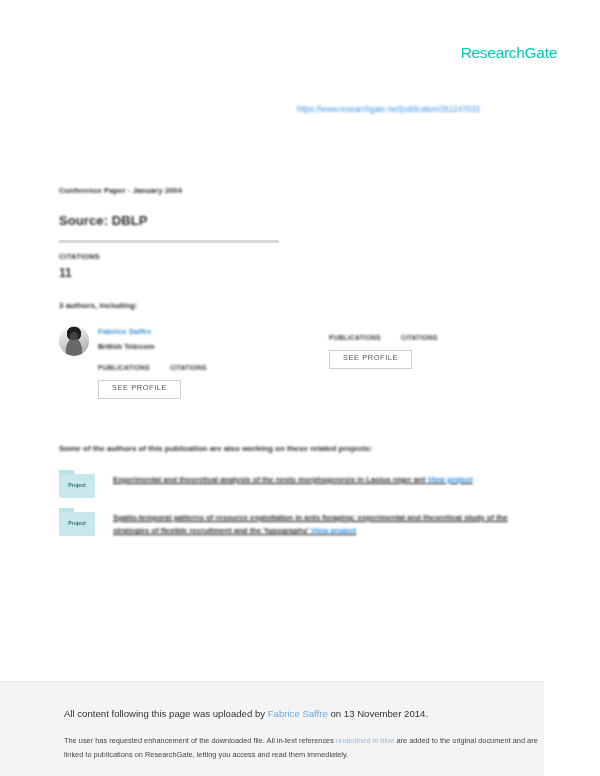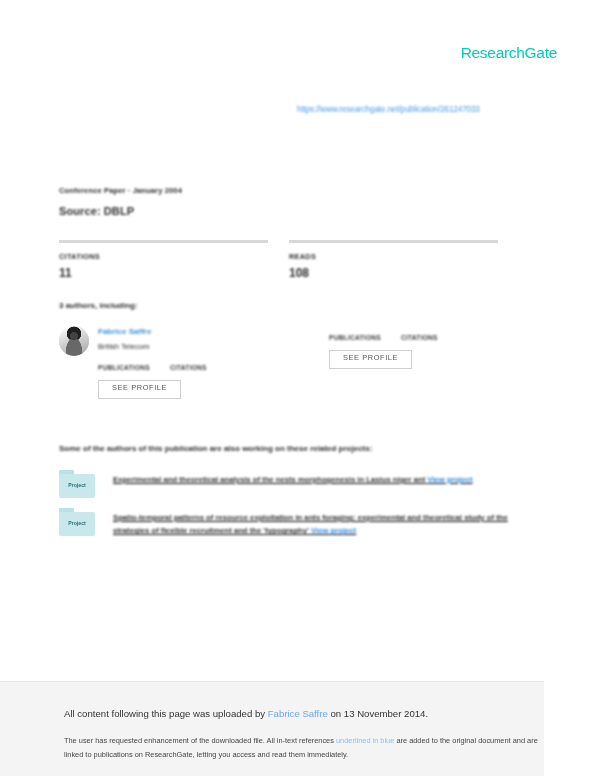--- a/index.html
+++ b/index.html
@@ -64,22 +64,22 @@
     filter: blur(0.95px);
   }
   .meta-type {
     font-size: 7.6px;
     font-weight: bold;
     color: #2e2e2e;
     letter-spacing: 0.1px;
     white-space: nowrap;
   }
   .meta-title {
-    margin-top: 10px;
-    font-size: 11px;
+    margin-top: 18px;
+    font-size: 13px;
     font-weight: bold;
     color: #2e2e2e;
     letter-spacing: 0.1px;
     white-space: nowrap;
   }
 
   
   .stats {
     position: absolute;
     left: 59px;
@@ -172,21 +172,21 @@
   .author-name {
     font-size: 8px;
     font-weight: bold;
     color: #3d92d9;
     filter: blur(0.9px);
     white-space: nowrap;
   }
   .author-affil {
     margin-top: 6px;
     font-size: 7.6px;
-    font-weight: normal;
+    font-weight: bold;
     color: #2e2e2e;
     filter: blur(0.9px);
     white-space: nowrap;
   }
 
   .author-stats {
     margin-top: 8px;
     margin-left: 39px;
     display: flex;
     filter: blur(0.95px);
@@ -323,25 +323,20 @@
       <div class="meta-type">Conference Paper · January 2004</div>
       <div class="meta-title">Source: DBLP</div>
     </div>
 
     <div class="stats">
       <div class="stat-col">
         <div class="stat-rule"></div>
         <div class="stat-label">CITATIONS</div>
         <div class="stat-value">11</div>
       </div>
-      <div class="stat-col">
-        <div class="stat-rule"></div>
-        <div class="stat-label">READS</div>
-        <div class="stat-value">108</div>
-      </div>
     </div>
 
     <div class="authors-head">3 authors, including:</div>
 
     <div class="authors">
 
       <div class="author">
         <div class="author-row">
           <div class="avatar">
             <div class="avatar-photo"></div>

